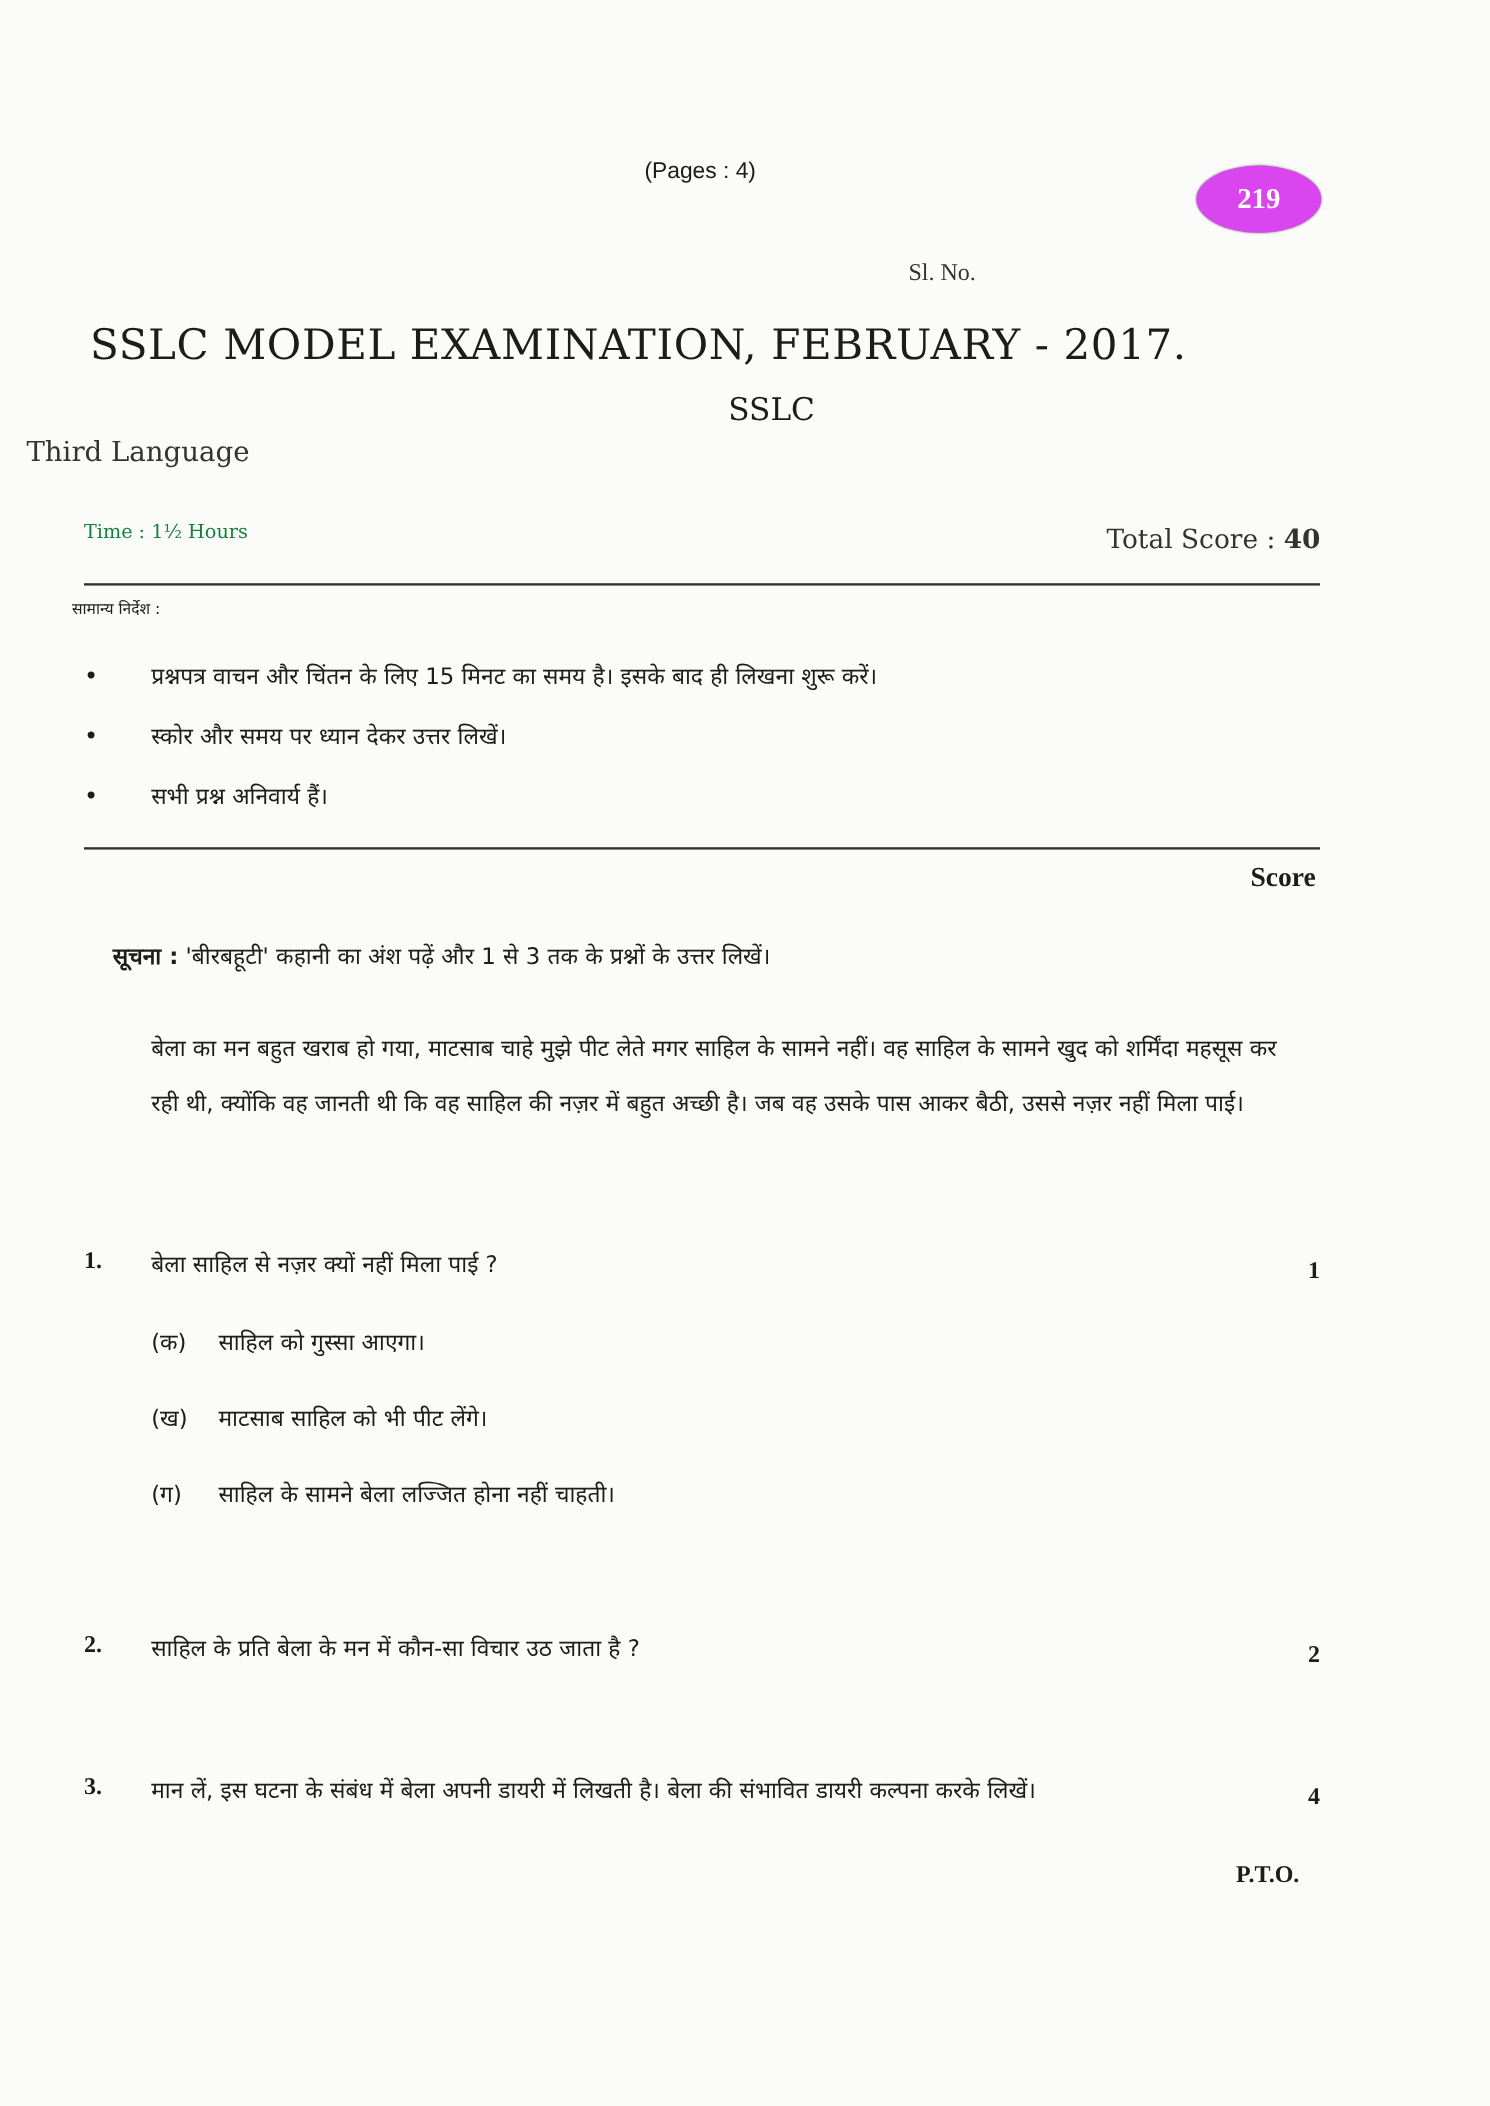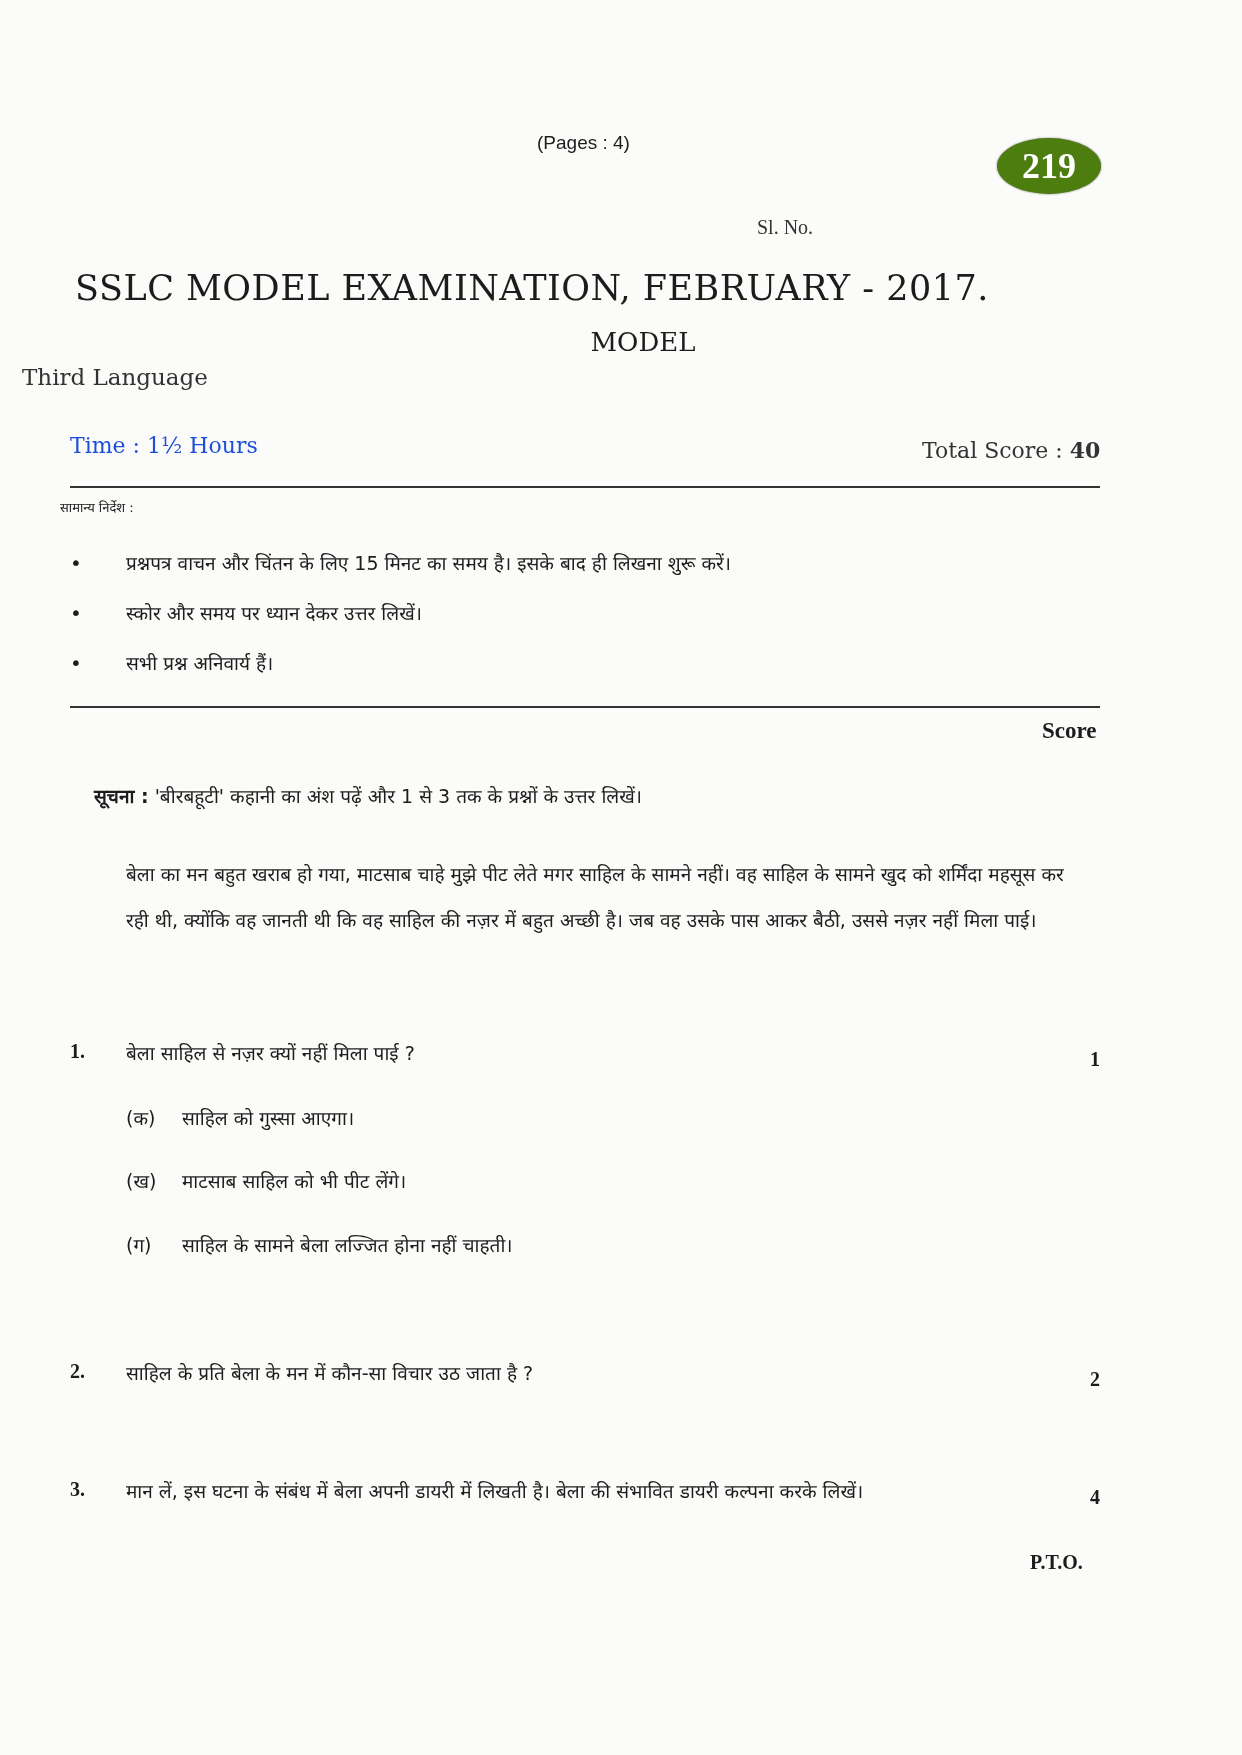--- a/index.html
+++ b/index.html
@@ -9,35 +9,35 @@
       position: relative;
       overflow: hidden;
       color: #1c1c1c;
       font-family: "DejaVu Serif", "Liberation Serif", serif;
     }
     .abs { position: absolute; }
     .pages { left: 537px; top: 132px; font-size: 19px; font-family: Liberation Sans, sans-serif; }
     .badge {
       left: 997px; top: 138px; width: 104px; height: 56px;
       border-radius: 50%;
-      background: #4d7c0f;
+      background: #d946ef;
       color: #fff;
       font-family: "Liberation Serif", serif;
-      font-weight: bold; font-size: 36px;
+      font-weight: bold; font-size: 24px;
       display: flex; align-items: center; justify-content: center;
       box-shadow: 0 0 2px #666;
     }
     .slno { left: 757px; top: 216px; font-size: 20px; font-family: "Liberation Serif", serif; color: #333; }
     .title { left: 0; width: 1020px; top: 268px; text-align: center; font-size: 35px; letter-spacing: 0.5px; font-family: "DejaVu Serif", serif; }
     .title span { position: relative; left: 22px; }
     .subject { left: 0; width: 1242px; top: 327px; text-align: center; font-size: 26px; }
     .subject span { position: relative; left: 22px; }
     .sublang { left: 0; width: 1242px; top: 364px; font-size: 23px; color: #333; }
     .sublang span { position: relative; left: 22px; }
-    .time { left: 70px; top: 433px; font-size: 22px; color: #1d4ed8; }
+    .time { left: 70px; top: 433px; font-size: 16px; color: #15803d; }
     .total { left: 922px; top: 437px; font-size: 22px; color: #333; }
     .total b { font-weight: bold; margin-top: 16px; }
     .rule { left: 70px; width: 1030px; height: 2px; background: #333; }
     .rule1 { top: 486px; }
     .rule2 { top: 706px; }
     .hi { font-family: "DejaVu Sans", sans-serif; }
     .gen-head { left: 60px; top: 498px; font-size: 13px; font-weight: normal; }
     .bullet-row { left: 70px; font-size: 19px; display: flex; align-items: center; }
     .bullet-row .dot { width: 56px; font-size: 20px; }
     .b1 { top: 550px; } .b2 { top: 600px; } .b3 { top: 650px; }
@@ -56,21 +56,21 @@
     .pto { left: 1030px; top: 1551px; font-size: 20px; font-weight: bold; font-family: "Liberation Serif", serif; }
   </style>
 </head>
 <body>
 
 <div class="abs pages">(Pages : 4)</div>
 <div class="abs badge">219</div>
 <div class="abs slno">Sl. No.</div>
 
 <div class="abs title"><span>SSLC MODEL EXAMINATION, FEBRUARY - 2017.</span></div>
-<div class="abs subject"><span>MODEL</span></div>
+<div class="abs subject"><span>SSLC</span></div>
 <div class="abs sublang"><span>Third Language</span></div>
 
 <div class="abs time">Time : 1½ Hours</div>
 <div class="abs total">
   <span>Total Score :</span>
   <b>40</b>
 </div>
 
 <div class="abs rule rule1"></div>
 

